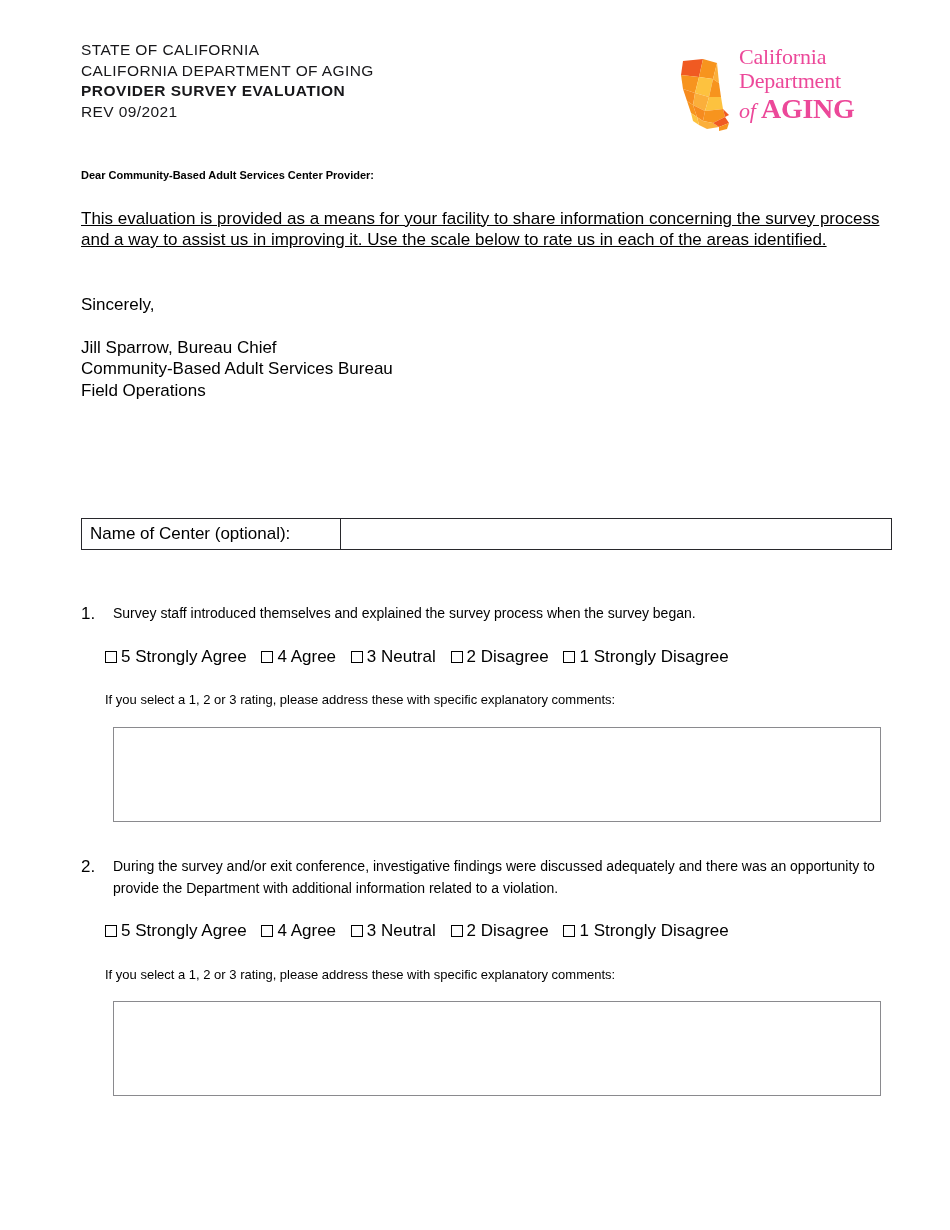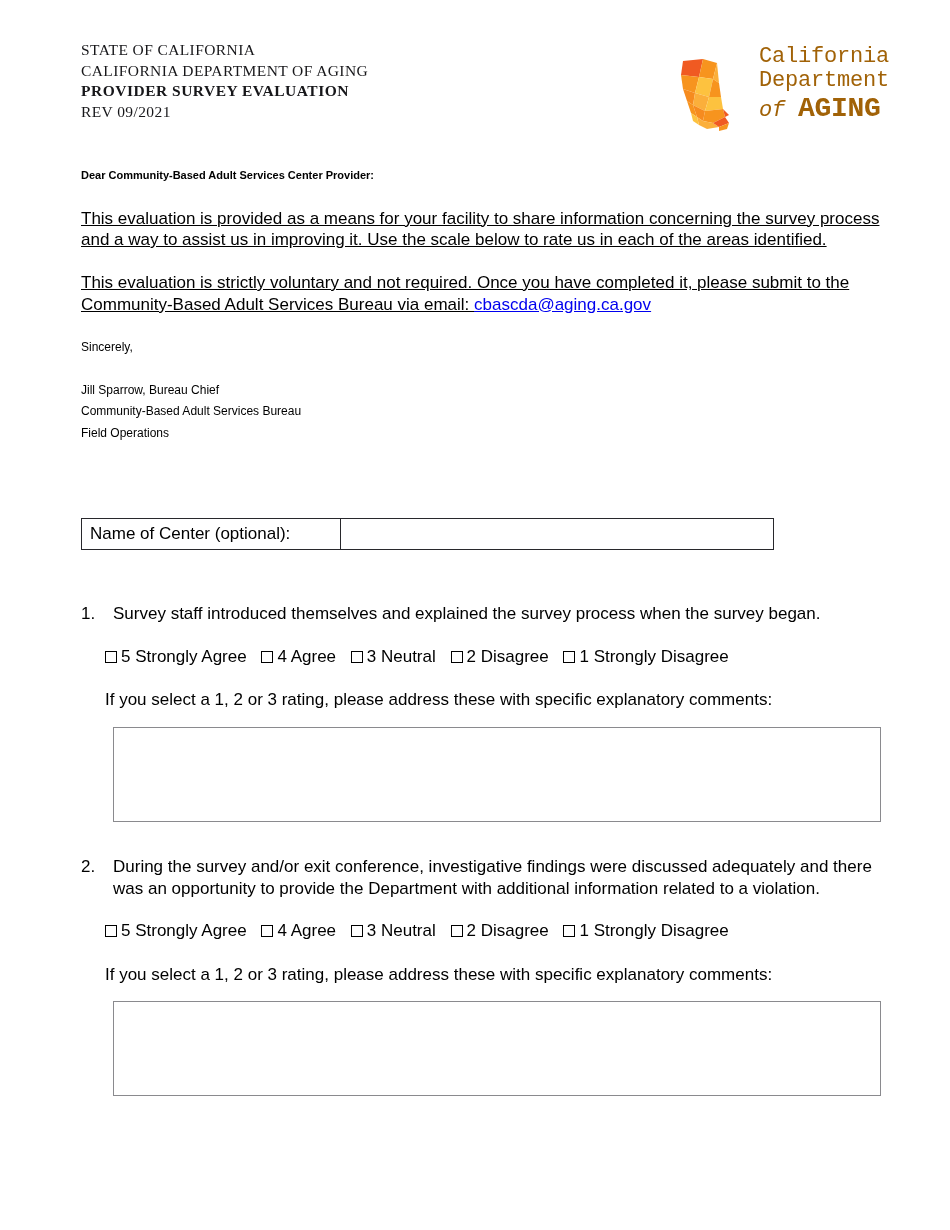--- a/index.html
+++ b/index.html
@@ -28,21 +28,20 @@
   }
   .header-text {
     position: absolute;
     top: 0;
     left: 0;
     font-size: 15.5px;
     line-height: 20.5px;
     letter-spacing: 0.4px;
     color: #17171a;
     white-space: nowrap;
-    font-family: Liberation Serif, serif;
   }
   .header-text .line { display: block; }
   .header-text .line.bold {
     font-weight: bold;
     letter-spacing: 0.5px;
   }
 
   
   .logo {
     position: absolute;
@@ -53,25 +52,25 @@
   }
   .logo-mark {
     position: absolute;
     left: 2px;
     top: 12px;
     width: 72px;
     height: 80px;
   }
   .logo-words {
     position: absolute;
-    left: 88px;
+    left: 68px;
     top: 5px;
     width: 148px;
-    color: #a16207;
-    font-family: Liberation Mono, monospace;
+    color: #ec4899;
+    font-family: Liberation Serif, serif;
     line-height: 1.0;
   }
   .logo-line1 {
     font-size: 22px;
     letter-spacing: -0.2px;
     display: block;
   }
   .logo-line2 {
     font-size: 22px;
     letter-spacing: -0.2px;
@@ -112,31 +111,31 @@
     line-height: 21.5px;
     margin: 0;
     text-decoration: underline;
   }
   .spacer-line { height: 21.5px; }
   .email-link {
     color: #0000ee;
     text-decoration: underline;
   }
   .signature-line {
-    font-size: 12px;
+    font-size: 17px;
     line-height: 21.5px;
     margin: 0;
   }
 
   
   .center-table {
     position: absolute;
     top: 518px;
     left: 81px;
-    width: 693px;
+    width: 811px;
     height: 32px;
     border: 1.3px solid #28282c;
     display: flex;
   }
   .center-label-cell {
     width: 259px;
     border-right: 1.3px solid #28282c;
     display: flex;
     align-items: center;
     padding-left: 8px;
@@ -161,21 +160,21 @@
     align-items: flex-start;
   }
   .q-number {
     width: 32px;
     flex: 0 0 32px;
     font-size: 17px;
     line-height: 21.5px;
   }
   .q-text {
     flex: 1;
-    font-size: 17px;
+    font-size: 14px;
     line-height: 21.5px;
   }
   .q-indent {
     margin-left: 24px;
   }
   .rating-row {
     margin-top: 21px;
     font-size: 17px;
     line-height: 21.5px;
     white-space: nowrap;
@@ -188,21 +187,21 @@
   .checkbox-glyph {
     display: inline-block;
     width: 12px;
     height: 12px;
     border: 1.4px solid #000;
     vertical-align: -1px;
     margin-right: 4px;
   }
   .comment-prompt {
     margin-top: 22px;
-    font-size: 17px;
+    font-size: 13px;
     line-height: 21.5px;
   }
   .comment-box {
     margin-top: 16px;
     margin-left: 32px;
     width: 768px;
     height: 95px;
     border: 1.4px solid #8a8a8e;
     background: #ffffff;
   }
@@ -255,21 +254,20 @@
 <div class="content">
 
   <p class="salutation">Dear Community-Based Adult Services Center Provider:</p>
 
   <div class="spacer-line"></div>
 
   <p class="para">This evaluation is provided as a means for your facility to share information concerning the survey process and a way to assist us in improving it. Use the scale below to rate us in each of the areas identified.</p>
 
   <div class="spacer-line"></div>
 
-  <p class="para"><span>This evaluation is strictly voluntary and not required. Once you have completed it, please submit to the Community-Based Adult Services Bureau via email: </span><a class="email-link" href="#">cbascda@aging.ca.gov</a></p>
 
   <div class="spacer-line"></div>
 
   <p class="signature-line">Sincerely,</p>
 
   <div class="spacer-line"></div>
 
   <p class="signature-line">Jill Sparrow, Bureau Chief</p>
   <p class="signature-line">Community-Based Adult Services Bureau</p>
   <p class="signature-line">Field Operations</p>

